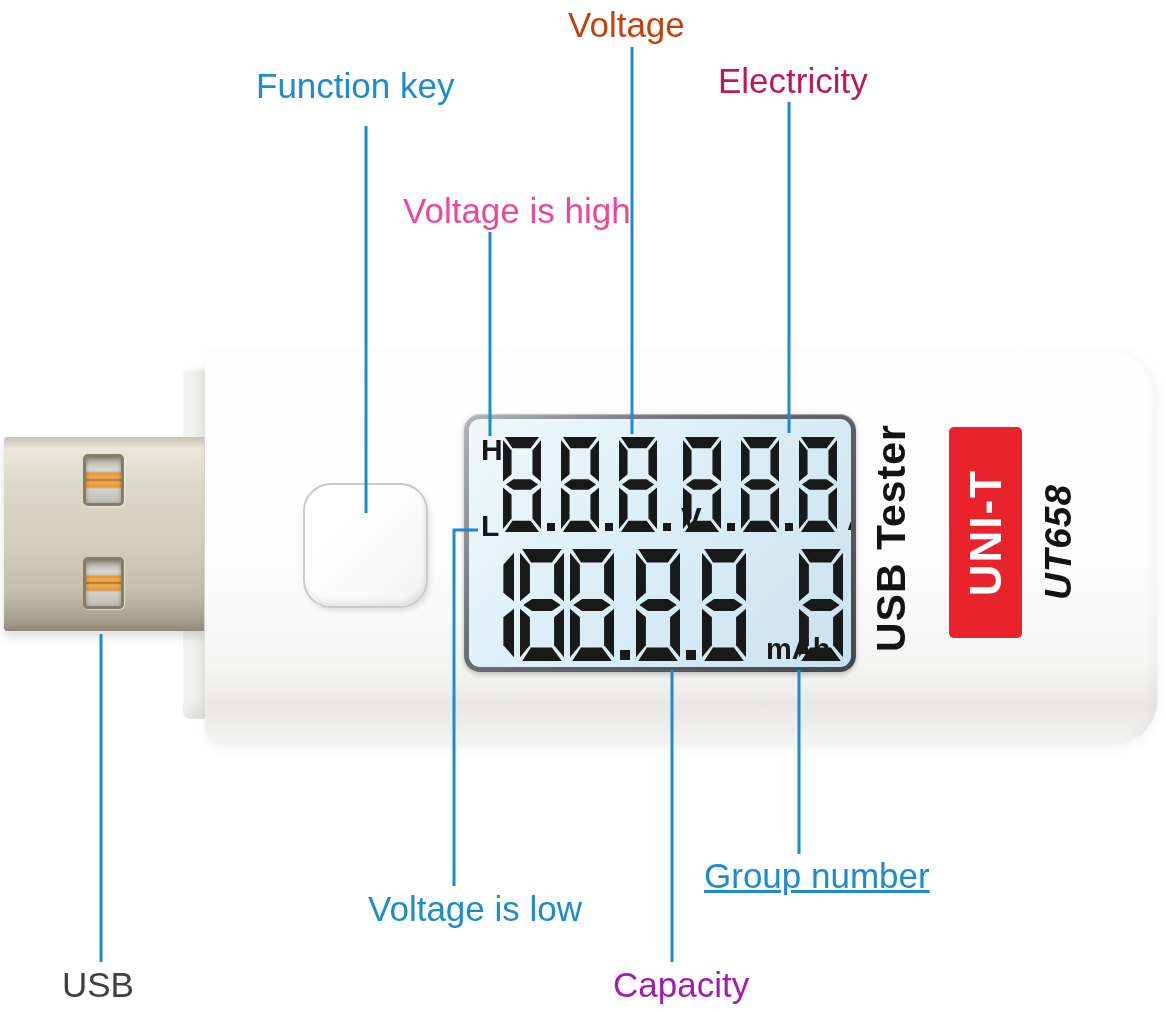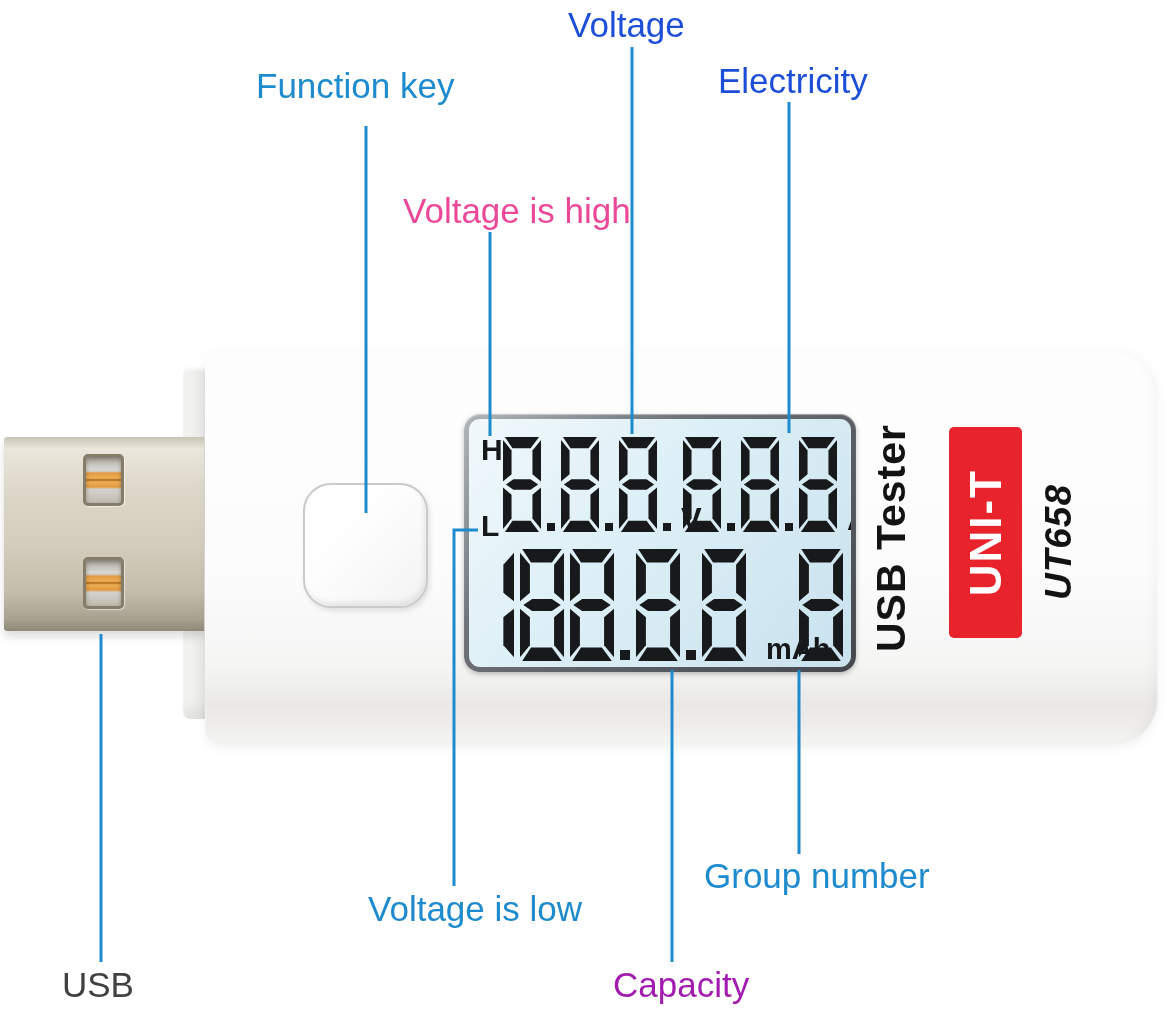--- a/index.html
+++ b/index.html
@@ -259,22 +259,22 @@
     <line x1="632" y1="47" x2="632" y2="434" stroke="#1d8bcd" stroke-width="3"></line>
     <line x1="789" y1="102" x2="789" y2="433" stroke="#1d8bcd" stroke-width="3"></line>
     <line x1="366" y1="126" x2="366" y2="513" stroke="#1d8bcd" stroke-width="3"></line>
     <line x1="490" y1="232" x2="490" y2="436" stroke="#1d8bcd" stroke-width="3"></line>
     <polyline points="478,530 454,530 454,886" fill="none" stroke="#1d8bcd" stroke-width="3"></polyline>
     <line x1="101" y1="634" x2="101" y2="962" stroke="#1d8bcd" stroke-width="3"></line>
     <line x1="672" y1="670" x2="672" y2="962" stroke="#1d8bcd" stroke-width="3"></line>
     <line x1="799" y1="670" x2="799" y2="854" stroke="#1d8bcd" stroke-width="3"></line>
   </svg>
 
-  <div class="ann-label" id="lbl-voltage" style="color: #1d4ed8;">Voltage</div>
-  <div class="ann-label" id="lbl-electricity" style="color: #1d4ed8; text-align: center;">Electricity</div>
+  <div class="ann-label" id="lbl-voltage" style="color: #c2410c;">Voltage</div>
+  <div class="ann-label" id="lbl-electricity" style="color: #be185d; text-align: center;">Electricity</div>
   <div class="ann-label" id="lbl-function-key" style="color: rgb(29, 139, 205);">Function key</div>
   <div class="ann-label" id="lbl-voltage-high" style="color: #ec4899;">Voltage is high</div>
   <div class="ann-label" id="lbl-voltage-low" style="color: rgb(29, 139, 205);">Voltage is low</div>
   <div class="ann-label" id="lbl-usb" style="color: #404040;">USB</div>
   <div class="ann-label" id="lbl-capacity" style="color: #a21caf; text-align: right;">Capacity</div>
-  <div class="ann-label" id="lbl-group-number" style="color: rgb(29, 139, 205);">Group number</div>
+  <div class="ann-label" id="lbl-group-number" style="color: rgb(29, 139, 205); text-decoration: underline;">Group number</div>
 
 </div>
 
 </body></html>

